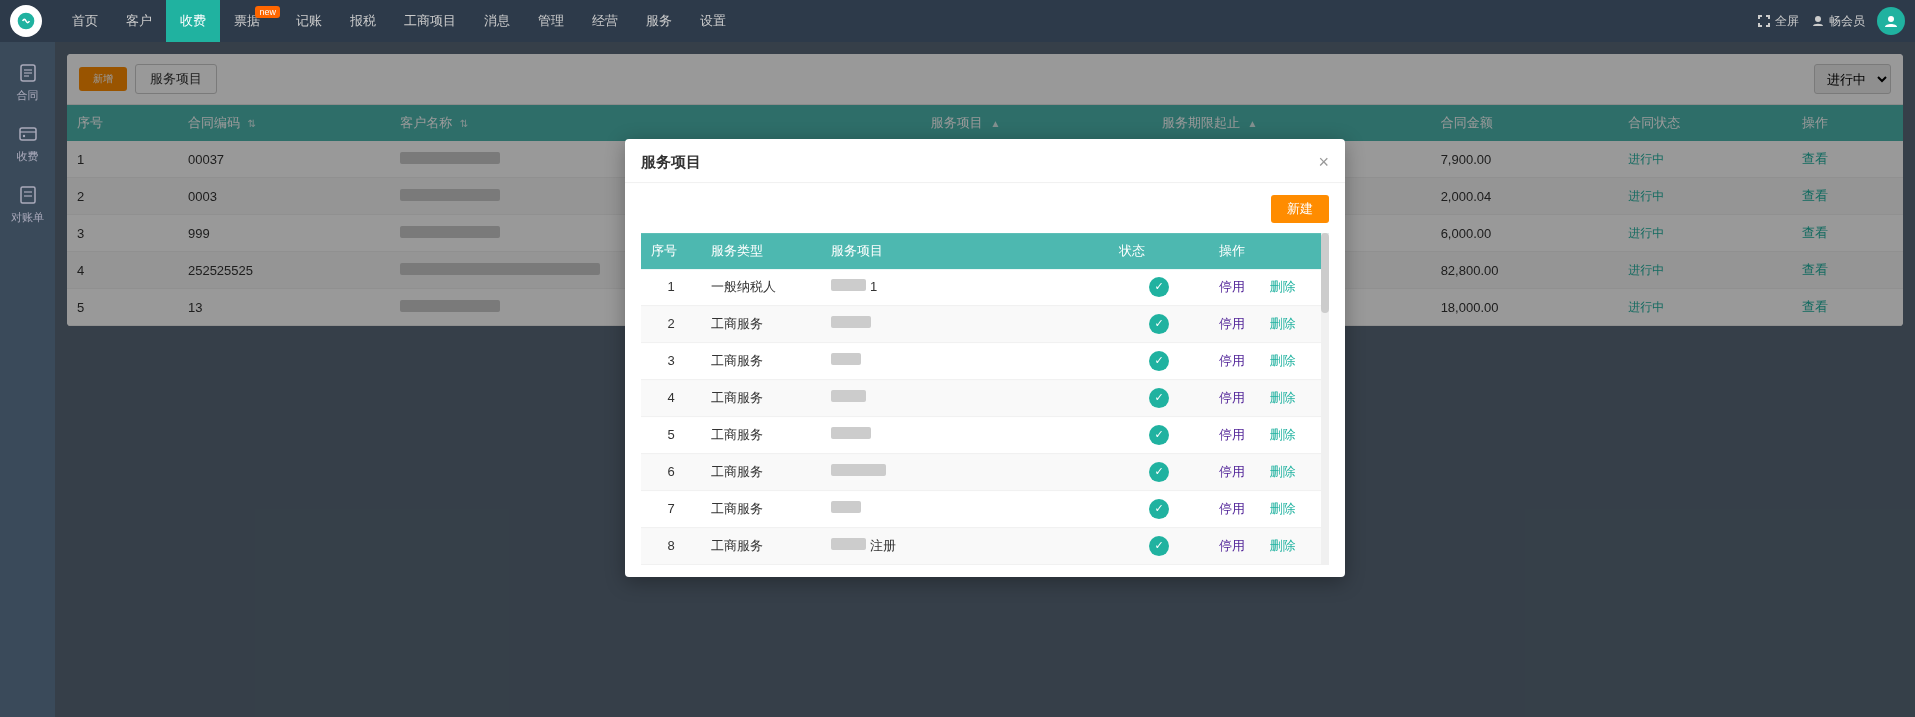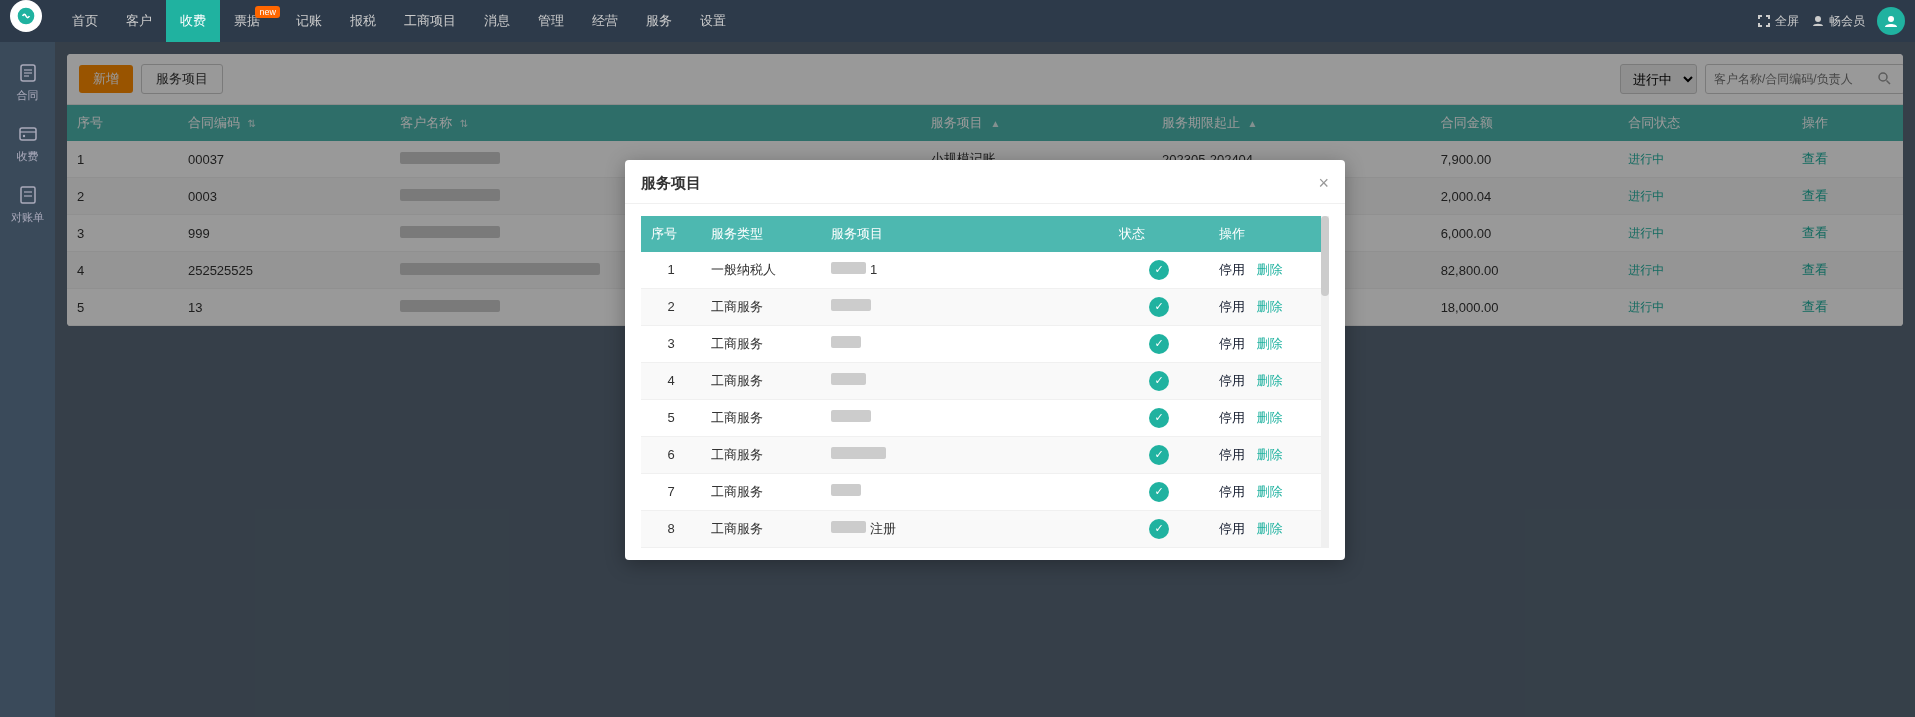--- a/index.html
+++ b/index.html
@@ -1,20 +1,21 @@
 <!DOCTYPE html>
 <html><head>
   <meta charset="utf-8">
   <style>
     * { box-sizing: border-box; margin: 0; padding: 0; }
     body { font-family: "Microsoft YaHei", "PingFang SC", sans-serif; font-size: 13px; background: #f0f0f0; }
 
     
     .top-nav {
       display: flex;
+      align-items: center;
       background: #2d3a4a;
       height: 42px;
       padding: 0 10px;
       position: relative;
       z-index: 100;
     }
     .top-nav .logo {
       width: 32px;
       height: 32px;
       background: #fff;
@@ -132,21 +133,21 @@
       border-bottom: 1px solid #e8e8e8;
       gap: 8px;
     }
     .btn-new {
       background: #ff8c00;
       color: #fff;
       border: none;
       padding: 5px 14px;
       border-radius: 3px;
       cursor: pointer;
-      font-size: 13px;
+      font-size: 10px;
     }
     .btn-service-item {
       background: #fff;
       color: #333;
       border: 1px solid #ccc;
       padding: 5px 14px;
       border-radius: 3px;
       cursor: pointer;
       font-size: 13px;
     }
@@ -324,23 +325,23 @@
       width: 20px; height: 20px;
       background: #20b2a0;
       border-radius: 50%;
       display: inline-flex;
       align-items: center;
       justify-content: center;
       color: #fff;
       font-size: 11px;
     }
     .action-stop {
-      color: #0f172a;
-      cursor: pointer;
-      margin-right: 8px;
+      color: #4c1d95;
+      cursor: pointer;
+      margin-right: 21px;
     }
     .action-delete {
       color: #20b2a0;
       cursor: pointer;
     }
     .scrollbar-area {
       position: relative;
       overflow: hidden;
     }
     .scrollbar-track {
@@ -452,29 +453,20 @@
 
       <div class="panel-toolbar">
         <button class="btn-new">新增</button>
         <button class="btn-service-item">服务项目</button>
         <div class="toolbar-right">
           <select class="status-select">
             <option>进行中</option>
             <option>已完成</option>
             <option>已取消</option>
           </select>
-          <div style="position:relative;display:flex;align-items:center;">
-            <input class="search-input" type="text" placeholder="客户名称/合同编码/负责人" style="">
-            <button class="search-btn">
-              <svg width="14" height="14" viewBox="0 0 14 14" fill="#999">
-                  <circle cx="6" cy="6" r="4" stroke="#999" stroke-width="1.5" fill="none"></circle>
-                  <line x1="9.5" y1="9.5" x2="13" y2="13" stroke="#999" stroke-width="1.5"></line>
-                </svg>
-            </button>
-          </div>
         </div>
       </div>
 
       <table class="data-table">
         <thead>
           <tr>
             <th>序号</th>
             <th>合同编码 <span class="sort-icon">⇅</span></th>
             <th style="min-width:200px">客户名称 <span class="sort-icon">⇅</span></th>
             <th>服务项目 <span class="sort-icon">▲</span></th>
@@ -540,20 +532,23 @@
     </div>
 
     <div class="overlay"></div>
 
     <div class="modal">
       <div class="modal-header">
         <span class="modal-title">服务项目</span>
         <button class="modal-close">×</button>
       </div>
       <div class="modal-body">
+        <div class="modal-toolbar">
+          <button class="btn-modal-new">新建</button>
+        </div>
         <div class="scrollbar-area">
           <table class="modal-table">
             <thead>
               <tr>
                 <th style="width:60px">序号</th>
                 <th style="width:120px">服务类型</th>
                 <th>服务项目</th>
                 <th style="width:100px">状态</th>
                 <th style="width:120px">操作</th>
               </tr>

